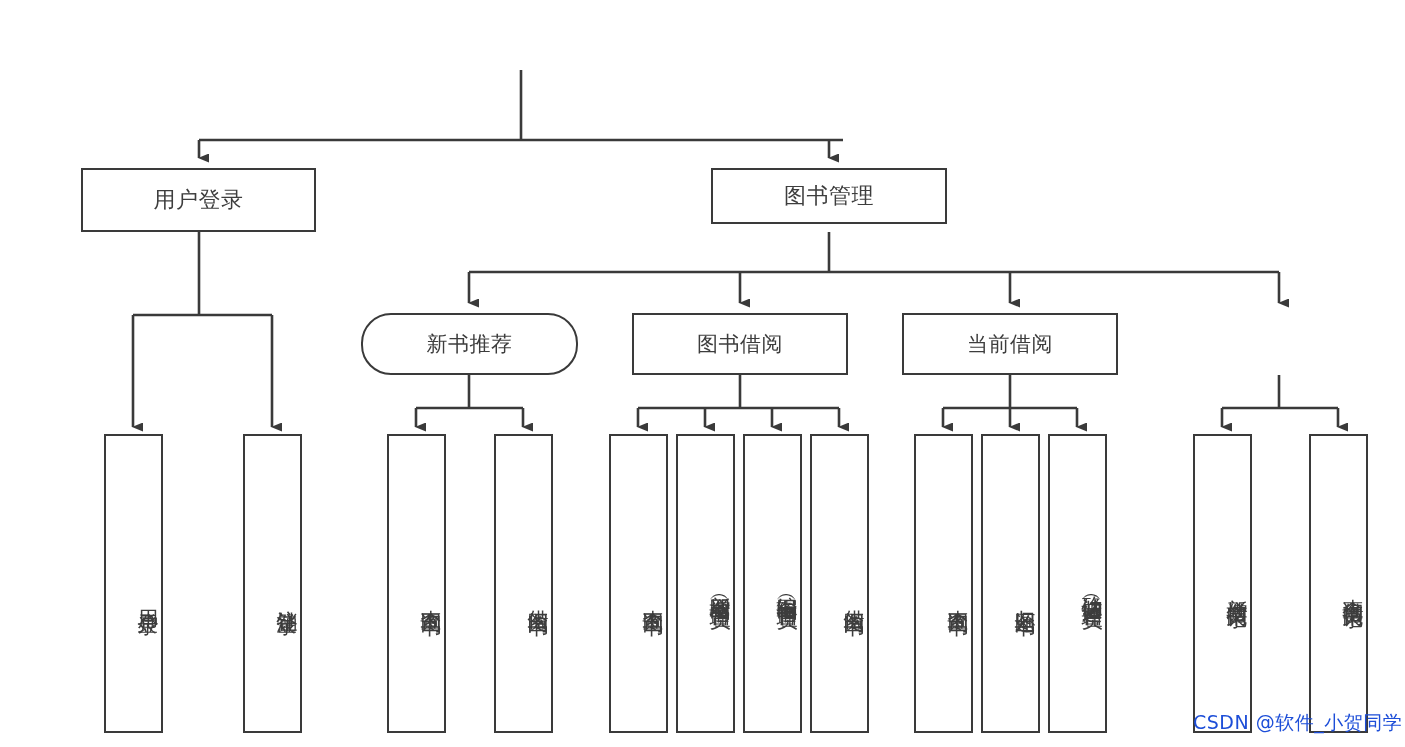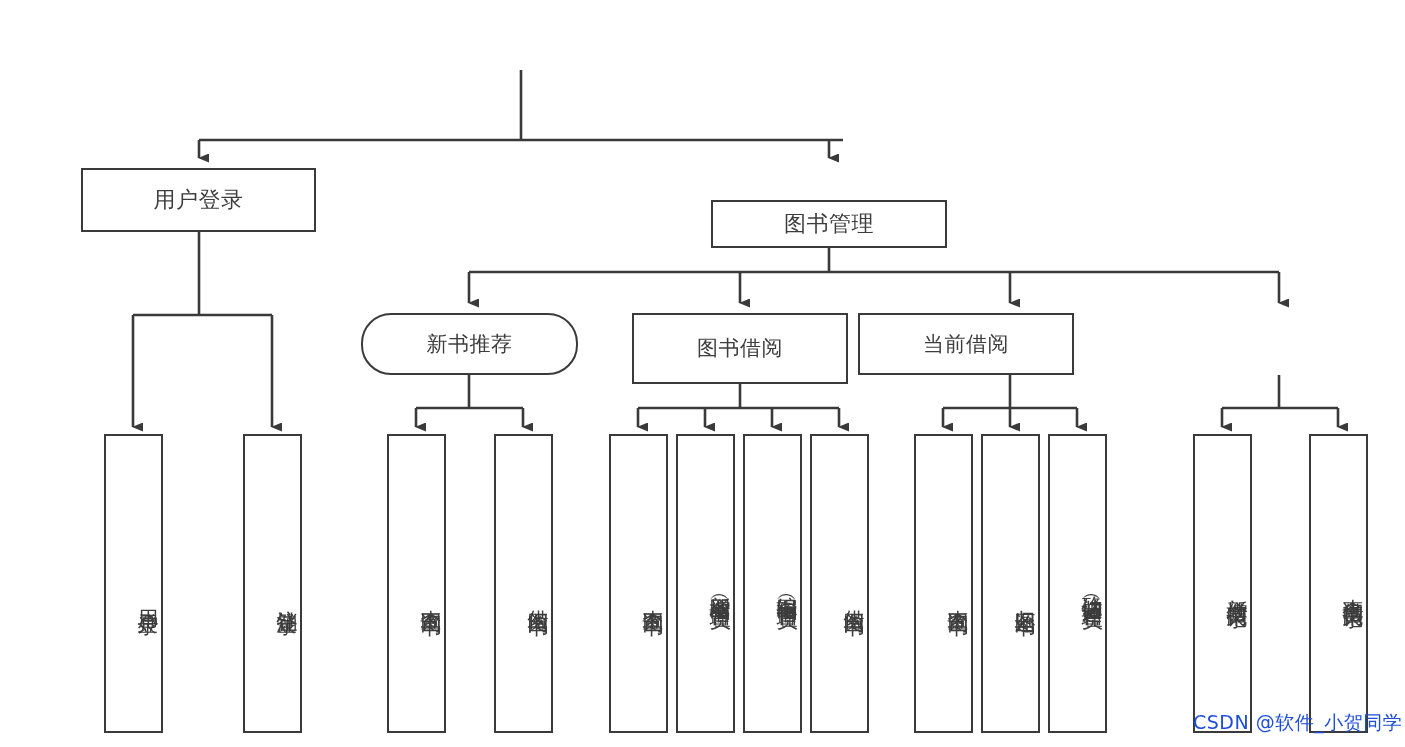--- a/index.html
+++ b/index.html
@@ -124,31 +124,31 @@
       <path d="M1222,408 L1338,408"></path>
       <path d="M1222,408 L1222,427" marker-end="url(#arrow)"></path>
       <path d="M1338,408 L1338,427" marker-end="url(#arrow)"></path>
     </g>
   </svg>
 
 
   <div class="node lvl2" style="left:81px; top:168px; width:235px; height:64px;">
     <span>用户登录</span>
   </div>
-  <div class="node lvl2" style="left:711px; top:168px; width:236px; height:48px;margin-top:32px;">
+  <div class="node lvl2" style="left:711px; top:168px; width:236px; height:56px;">
     <span>图书管理</span>
   </div>
 
   <div class="node lvl3" style="left:361px; top:313px; width:217px; height:62px;border-radius:30px;">
     <span>新书推荐</span>
   </div>
-  <div class="node lvl3" style="left:632px; top:313px; width:216px; height:71px;">
+  <div class="node lvl3" style="left:632px; top:313px; width:216px; height:62px;">
     <span>图书借阅</span>
   </div>
-  <div class="node lvl3" style="left:858px; top:313px; width:216px; height:62px;">
+  <div class="node lvl3" style="left:902px; top:313px; width:216px; height:62px;">
     <span>当前借阅</span>
   </div>
 
   <div class="node leaf" style="left:104px; top:434px; width:59px; height:299px;">
     <span>用户登录</span>
   </div>
   <div class="node leaf" style="left:243px; top:434px; width:59px; height:299px;">
     <span>注销登录</span>
   </div>
 

